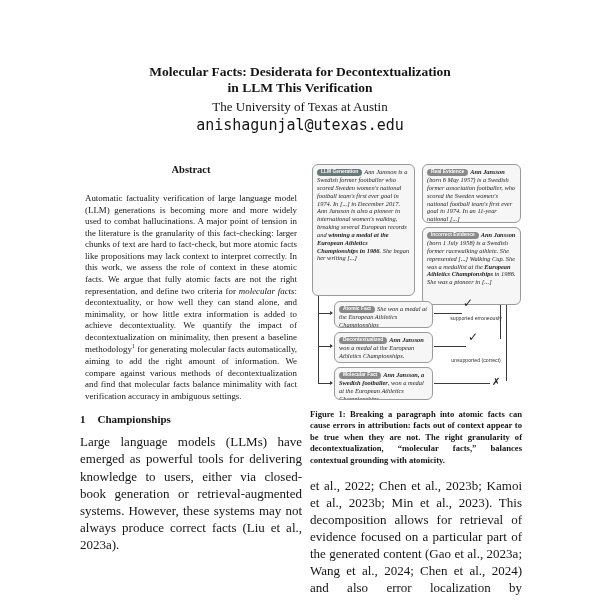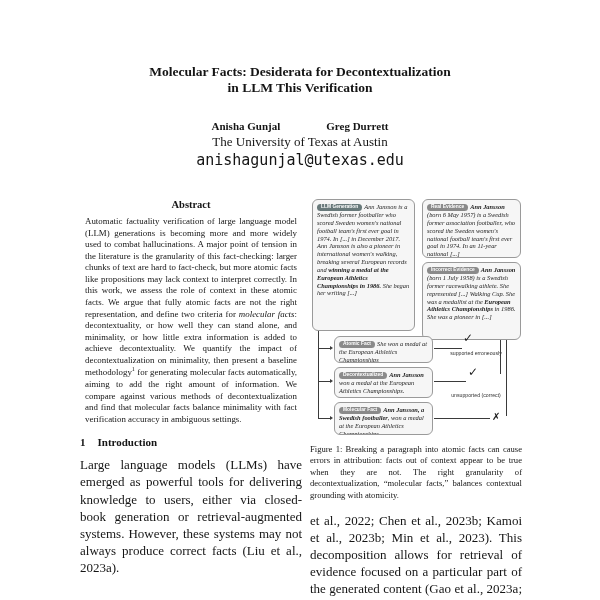--- a/index.html
+++ b/index.html
@@ -13,21 +13,21 @@
     font-size:13.5px; line-height:1.22; }
   .authors { margin-top:23px; display:flex; justify-content:center; gap:46px;
     font-weight:bold; font-size:11px; }
   .affiliation { margin-top:2px; text-align:center; font-size:13px; }
   .email { margin-top:1px; text-align:center; font-size:15px;
     font-family:"DejaVu Sans Mono","Liberation Mono",monospace; }
   
   .columns { display:flex; margin-top:30px; padding:0 78px 0 80px; gap:8px; }
   .col-left  { width:226px; }
   .col-right { width:212px; }
-  .abs-head { text-align:center; font-weight:bold; font-size:10.5px; margin:0 0 6px 0; }
+  .abs-head { text-align:center; font-weight:bold; font-size:10.5px; margin:0 0 18px 0; }
   .abs-body { font-size:8.9px; line-height:1.3; text-align:justify; padding:0 5px; }
   .sec-head { font-weight:bold; font-size:11px; margin:11px 0 8px 0; }
   .sec-num { margin-right:12px; }
   .body-text { font-size:13px; line-height:1.32; text-align:justify; }
   sup { font-size:6px; }
   
   .figure { position:relative; width:212px; height:238px; }
   .fig-box { position:absolute; box-sizing:border-box; background:#f6f6f6;
     border:0.8px solid #9a9a9a; border-radius:6px; padding:3px 4px;
     font-style:italic; font-size:6.4px; line-height:1.22; overflow:hidden; color:#222; }
@@ -39,50 +39,46 @@
   .fig-bold { font-weight:bold; }
   .line { position:absolute; background:#3a3a3a; }
   .arrow-head { position:absolute; width:0; height:0;
     border-top:2px solid transparent; border-bottom:2px solid transparent;
     border-left:3.5px solid #3a3a3a; }
   .mark { position:absolute; font-family:"DejaVu Sans",sans-serif; font-weight:bold; color:#1c1c1c; }
   .mark-check { font-size:12px; }
   .mark-cross { font-size:10px; }
   .mark-label { position:absolute; font-family:"Liberation Sans","DejaVu Sans",sans-serif;
     font-size:5.2px; line-height:1.25; text-align:center; color:#333; width:56px; }
-  .caption { margin-top:7px; font-size:8.6px; line-height:1.34; text-align:justify; }
+  .caption { margin-top:7px; font-size:8.6px; line-height:1.34; text-align:justify;font-weight:bold; }
   .rc-body { margin-top:10px; }
 </style>
 </head>
 <body>
 
 <div class="page">
 
   <div class="title">
     <div>Molecular Facts: Desiderata for Decontextualization</div>
     <div>in LLM This Verification</div>
   </div>
 
-  <div class="authors">
-    <span>Anisha Gunjal</span>
-    <span>Greg Durrett</span>
-  </div>
   <div class="affiliation">The University of Texas at Austin</div>
   <div class="email">anishagunjal@utexas.edu</div>
 
   <div class="columns">
 
     <div class="col-left">
       <div class="abs-head">Abstract</div>
       <div class="abs-body">
         <span>Automatic factuality verification of large language model (LLM) generations is becoming more and more widely used to combat hallucinations. A major point of tension in the literature is the granularity of this fact-checking: larger chunks of text are hard to fact-check, but more atomic facts like propositions may lack context to interpret correctly. In this work, we assess the role of context in these atomic facts. We argue that fully atomic facts are not the right representation, and define two criteria for </span><i>molecular facts</i><span>: decontextuality, or how well they can stand alone, and minimality, or how little extra information is added to achieve decontextuality. We quantify the impact of decontextualization on minimality, then present a baseline methodology</span><sup>1</sup><span> for generating molecular facts automatically, aiming to add the right amount of information. We compare against various methods of decontextualization and find that molecular facts balance minimality with fact verification accuracy in ambiguous settings.</span>
       </div>
 
       <div class="sec-head">
-        <span class="sec-num">1</span><span>Introduction</span>
+        <span class="sec-num">1</span><span>Championships</span>
       </div>
       <div class="body-text">Large language models (LLMs) have emerged as powerful tools for delivering knowledge to users, either via closed-book generation or retrieval-augmented systems. However, these systems may not always produce correct facts (Liu et al., 2023a).</div>
     </div>
 
     <div class="col-right">
 
       <div class="figure">
 
         <div class="fig-box" style="left:2px; top:0; width:103px; height:132px;">
           <span class="pill pill-dark">LLM Generation</span><span>Ann Jansson is a Swedish former footballer who scored Sweden women's national football team's first ever goal in 1974. In [...] in December 2017. Ann Jansson is also a pioneer in international women's walking, breaking several European records and </span><span class="fig-bold">winning a medal at the European Athletics Championships in 1986.</span><span> She began her writing [...]</span>

